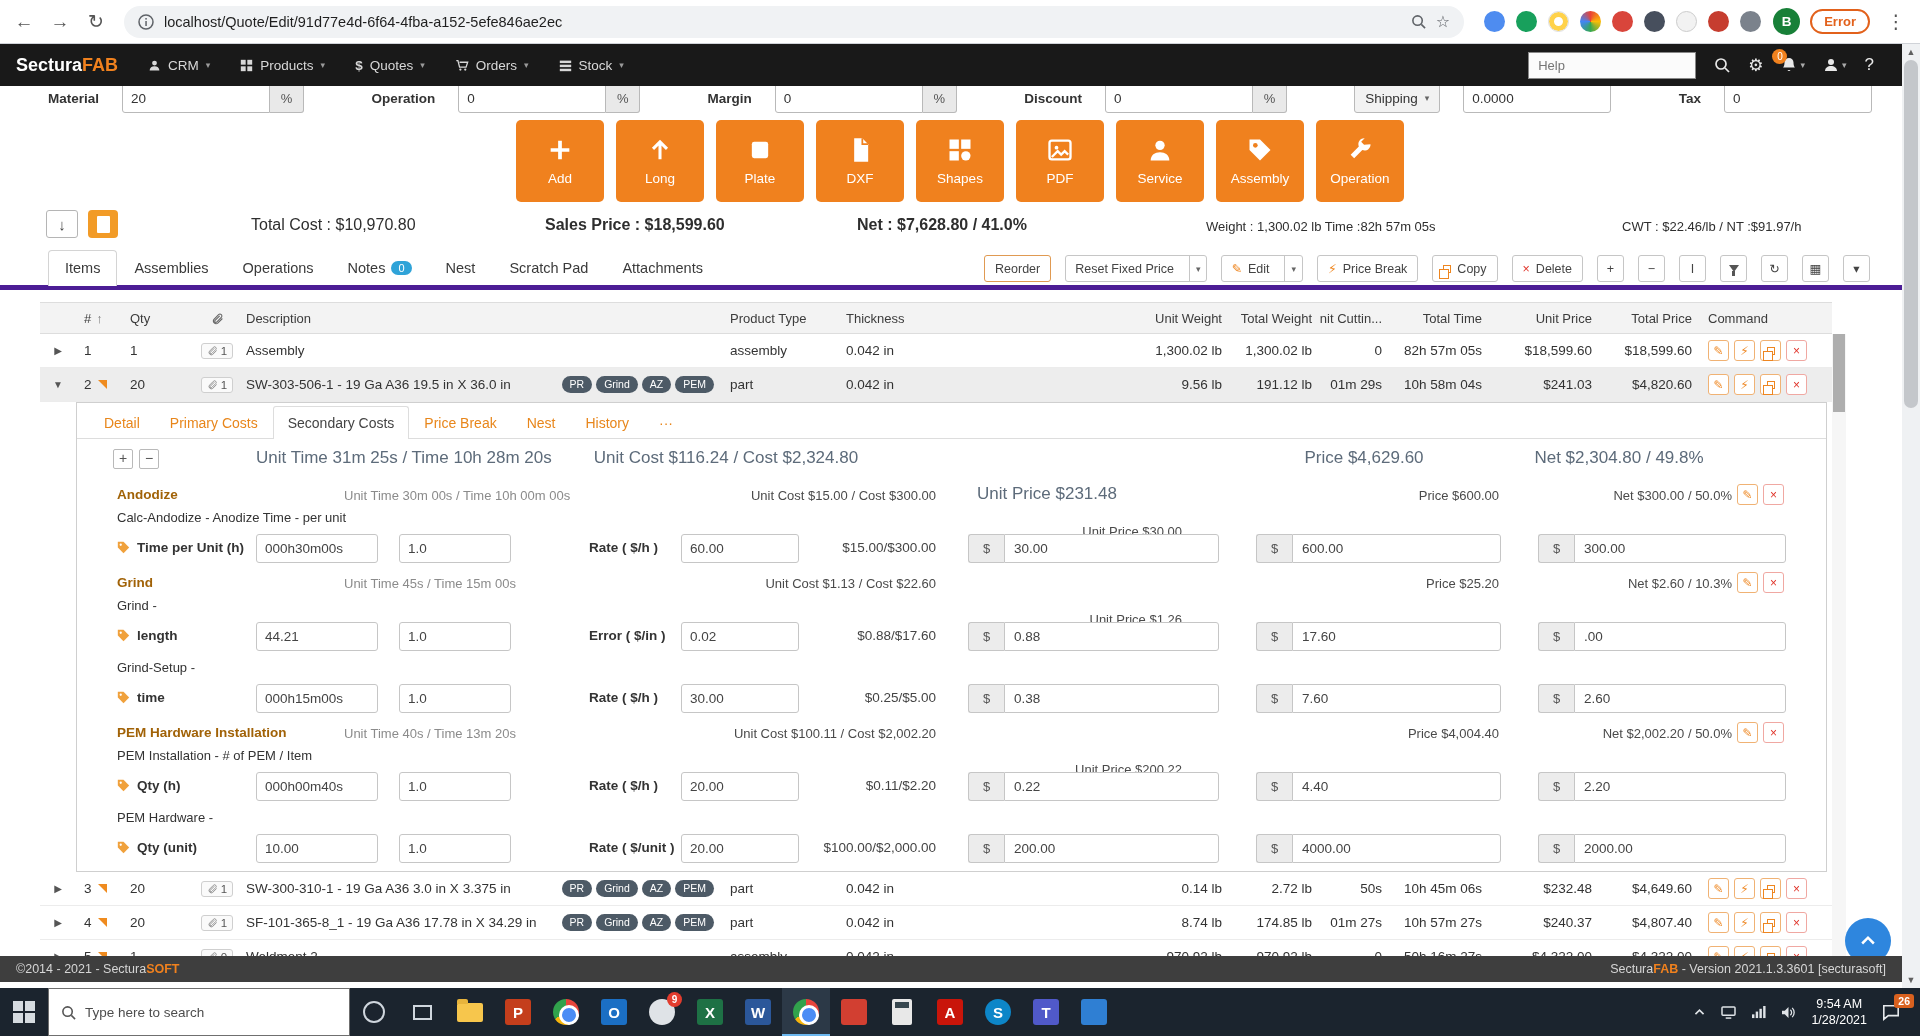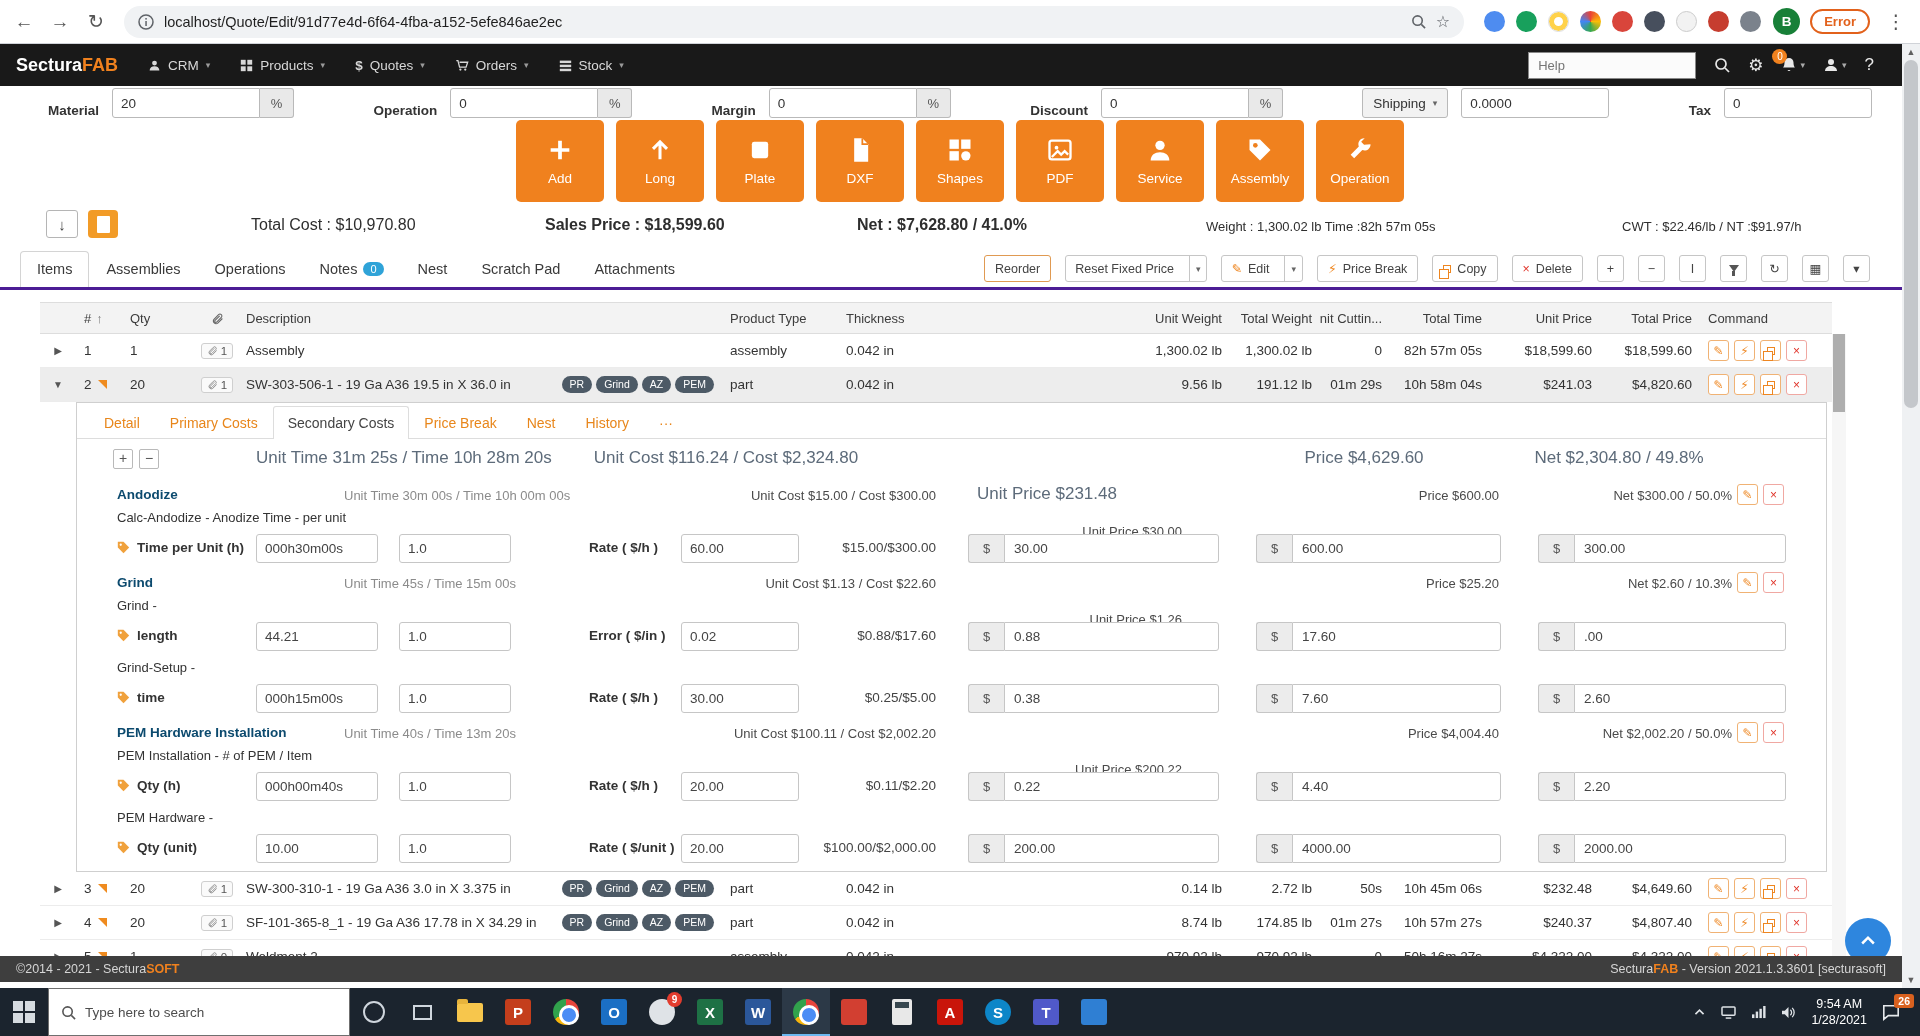--- a/index.html
+++ b/index.html
@@ -25,42 +25,42 @@
 .nmenu .crt{font-size:9px;color:#9a9a9a;}
 .nright{margin-left:auto;display:flex;align-items:center;gap:18px;padding-right:30px;}
 .help{width:168px;height:27px;background:#fbfbfb;border:1px solid #888;font-size:13px;padding:0 9px;color:#333;font-family:inherit;}
 .nico{color:#e8e8e8;font-size:17px;position:relative;display:flex;align-items:center;gap:3px;}
 .bellbadge{position:absolute;top:-8px;left:-9px;background:#f0811e;color:#fff;font-size:10px;min-width:15px;height:15px;border-radius:8px;display:flex;align-items:center;justify-content:center;padding:0 3px;}
 
 
 .page{position:absolute;left:0;top:86px;width:1920px;height:902px;background:#fff;overflow:hidden;}
 
 .adjust{height:32px;overflow:hidden;display:flex;justify-content:space-between;padding:0 48px;}
-.adj{display:flex;align-items:flex-end;gap:13px;margin-top:-8px;height:40px;}
+.adj{display:flex;align-items:center;gap:23px;margin-top:-8px;height:40px;}
 .albl{font-size:13.5px;font-weight:bold;color:#333;}
 .igroup{display:flex;height:30px;}
 .igroup input{width:148px;border:1px solid #b9b9b9;border-radius:3px 0 0 3px;padding:0 8px;font-size:13.5px;color:#333;font-family:inherit;}
 .igroup .addon{width:34px;background:#e9e9e9;border:1px solid #b9b9b9;border-left:none;border-radius:0 3px 3px 0;display:flex;align-items:center;justify-content:center;font-size:13px;color:#555;}
 .igroup.noadd input{border-radius:3px;}
 .dd{height:30px;border:1px solid #b9b9b9;background:#f2f2f2;border-radius:3px;display:flex;align-items:center;gap:7px;padding:0 10px;font-size:13.5px;font-weight:normal;color:#333;}
 .dd .crt{font-size:9px;color:#666;}
 
 .addrow{height:86px;display:flex;justify-content:center;align-items:flex-start;gap:12px;padding-top:2px;}
 .abtn{width:88px;height:82px;background:#f0811e;border:none;border-radius:5px;color:#fff;display:flex;flex-direction:column;align-items:center;justify-content:center;gap:7px;cursor:pointer;}
 .abtn span{font-size:13.5px;font-family:inherit;}
 
 .sumrow{position:relative;height:44px;}
 .sq-btn{position:absolute;top:6px;left:46px;width:32px;height:28px;border:1px solid #b5b5b5;border-radius:3px;background:#fff;display:flex;align-items:center;justify-content:center;color:#444;font-size:15px;}
 .doc-btn{position:absolute;top:6px;left:88px;width:30px;height:28px;border-radius:4px;background:#f29b27;display:flex;align-items:center;justify-content:center;}
 .doc-btn i{display:block;width:13px;height:17px;background:#fff;border-radius:1px;}
 .stext{position:absolute;top:12px;font-size:16px;color:#2e2e2e;white-space:nowrap;text-align:center;}
 .stext.bold{font-weight:bold;}
 .stext.sm{font-size:13px;top:15px;}
 
-.tabsrow{position:relative;height:42px;border-bottom:3px solid #4c1d95;display:flex;align-items:center;padding-left:20px;}
+.tabsrow{position:relative;height:42px;border-bottom:5px solid #4c1d95;display:flex;align-items:center;padding-left:48px;}
 .tab{padding:9px 16px 10px;font-size:14.5px;color:#3a3a3a;border:1px solid transparent;border-bottom:none;position:relative;top:1px;display:flex;gap:6px;align-items:center;cursor:pointer;}
 .tab.active{background:#fff;border-color:#d4d4d4;border-radius:4px 4px 0 0;}
 .nbadge-blue{background:#2fa3d8;color:#fff;font-size:11px;border-radius:9px;padding:1px 7px;}
 .toolbar{position:absolute;right:50px;top:7px;display:flex;align-items:center;gap:14px;}
 .tbtn{height:27px;background:#fff;border:1px solid #c6c6c6;border-radius:3px;display:flex;align-items:center;gap:6px;padding:0 10px;font-size:12.5px;color:#444;cursor:pointer;}
 .tbtn.reorder{border-color:#e09a52;}
 .tbtn .o{color:#ee8620;}
 .tbtn .r{color:#e0352b;}
 .tbtn.split{padding:0;}
 .split .m{padding:0 9px;display:flex;align-items:center;gap:6px;height:100%;}
@@ -109,21 +109,21 @@
 .psum{position:relative;height:42px;}
 .pmbtn{position:absolute;top:10px;width:20px;height:20px;border:1px solid #b9b9b9;border-radius:2px;background:#fff;color:#555;font-size:14px;line-height:17px;text-align:center;cursor:pointer;}
 .ps{position:absolute;top:9px;font-size:17px;color:#5d6b7a;white-space:nowrap;}
 .psr{text-align:center;}
 .p-cost{right:890px;width:420px;}
 .p-up{right:644px;width:270px;margin-top:36px;}
 .p-pr{right:327px;width:270px;}
 .p-net{right:94px;width:300px;}
 .p-netsum{right:42px;width:330px;}
 .sech{position:relative;height:24px;font-size:13.5px;margin-top:2px;}
-.sech .nm{position:absolute;left:40px;top:4px;font-weight:bold;color:#0c4a6e;}
+.sech .nm{position:absolute;left:40px;top:4px;font-weight:bold;color:#a16207;}
 .sech .tm{position:absolute;left:267px;top:5px;color:#8b8b8b;font-size:13px;}
 .scol{position:absolute;top:5px;text-align:right;color:#4a4a4a;font-size:13px;white-space:nowrap;}
 .sech .icons{position:absolute;right:42px;top:1px;display:flex;gap:5px;}
 .pgroup{height:22px;line-height:22px;padding-left:40px;font-size:13px;color:#333;}
 .crow{position:relative;height:40px;}
 .crow .lab{position:absolute;left:40px;top:11px;display:flex;align-items:center;gap:7px;font-size:13.5px;font-weight:bold;color:#333;}
 .fin{position:absolute;top:5px;height:29px;}
 .fin input{width:100%;height:100%;border:1px solid #c6c6c6;border-radius:3px;padding:0 8px;font-size:13.5px;color:#444;font-family:inherit;}
 .f-val{left:179px;width:122px;}
 .f-qty{left:322px;width:112px;}

